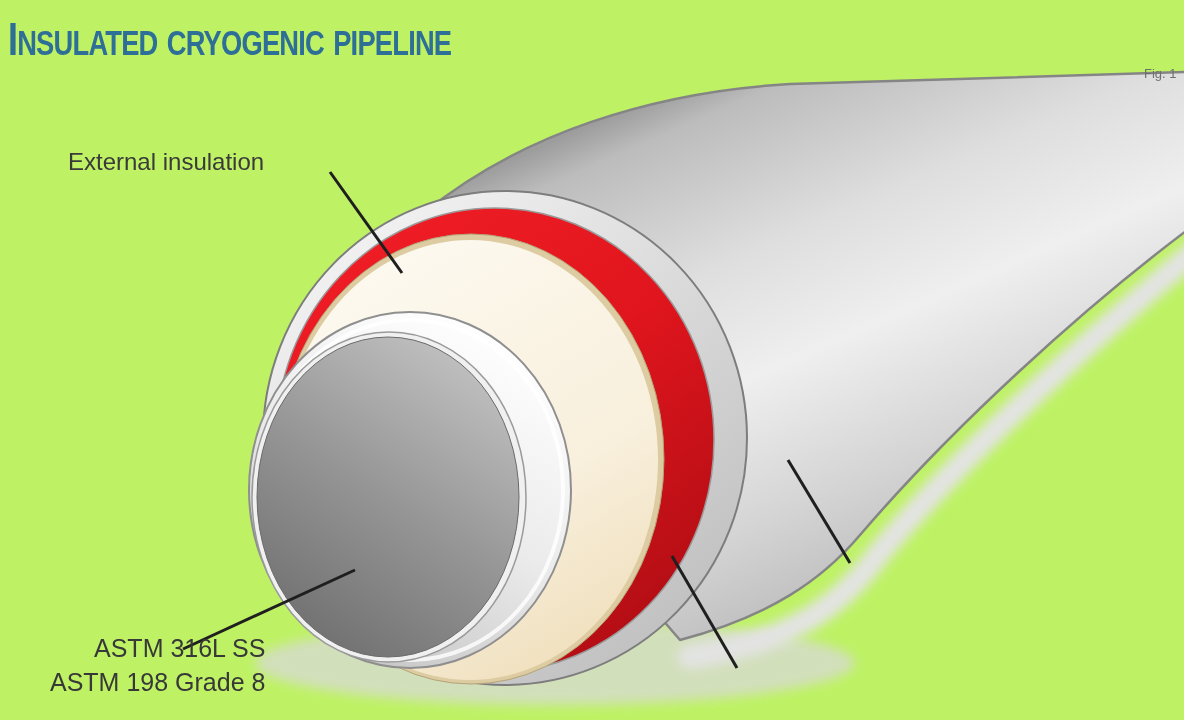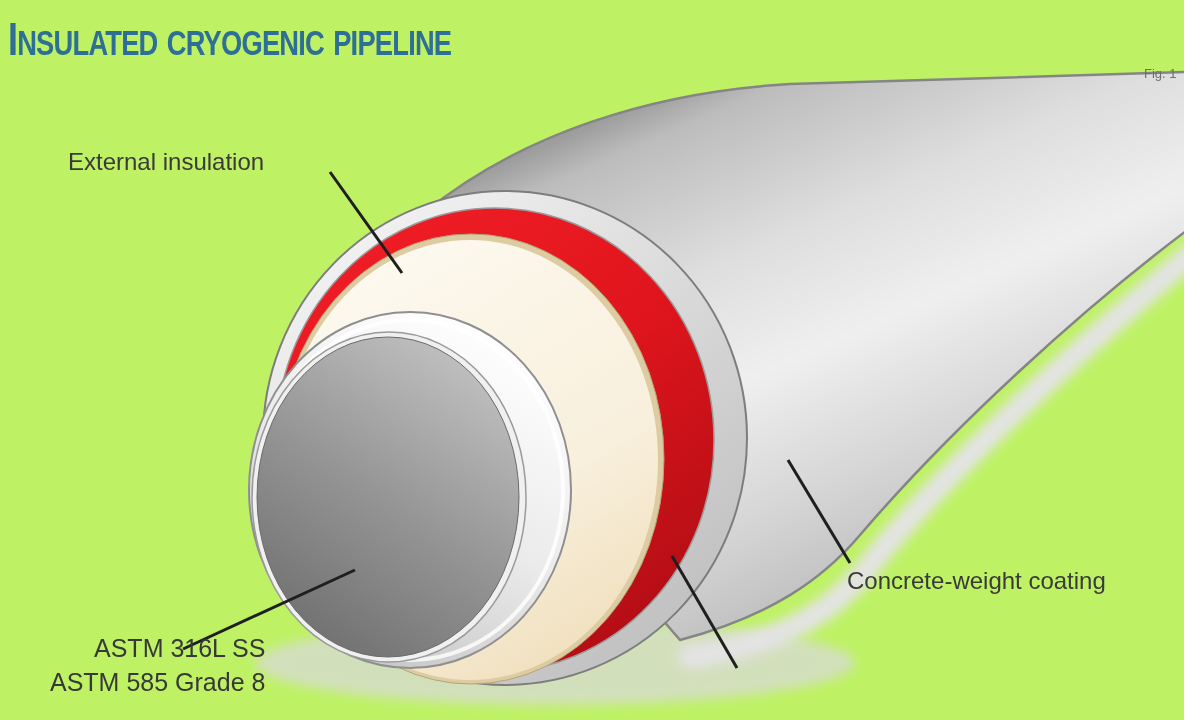--- a/index.html
+++ b/index.html
@@ -141,18 +141,17 @@
 
   <div class="page-title">
     <span class="cap">I</span><span class="rest">NSULATED CRYOGENIC PIPELINE</span>
   </div>
   <div class="fig-label">Fig. 1</div>
 
   <div class="callout callout-aerogel">External insulation</div>
 
   <div class="callout callout-astm">
     <div>ASTM 316L SS</div>
-    <div>ASTM 585 Grade 8</div>
+    <div>ASTM 198 Grade 8</div>
   </div>
 
-  <div class="callout callout-concrete">Concrete-weight coating</div>
 
 </div>
 
 </body></html>

